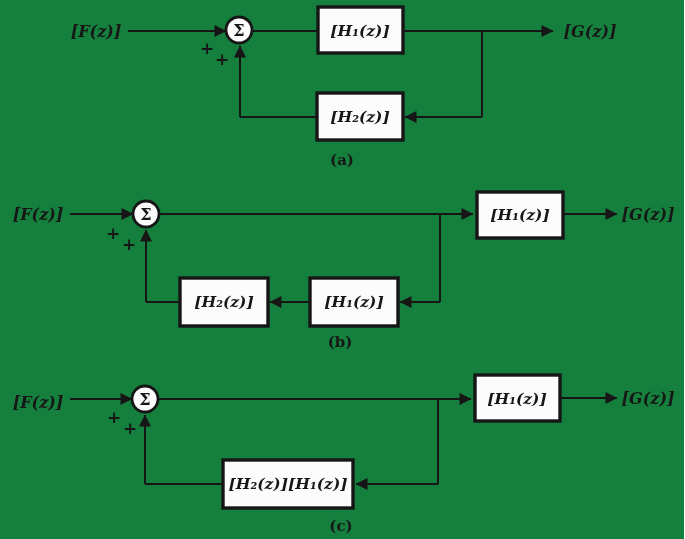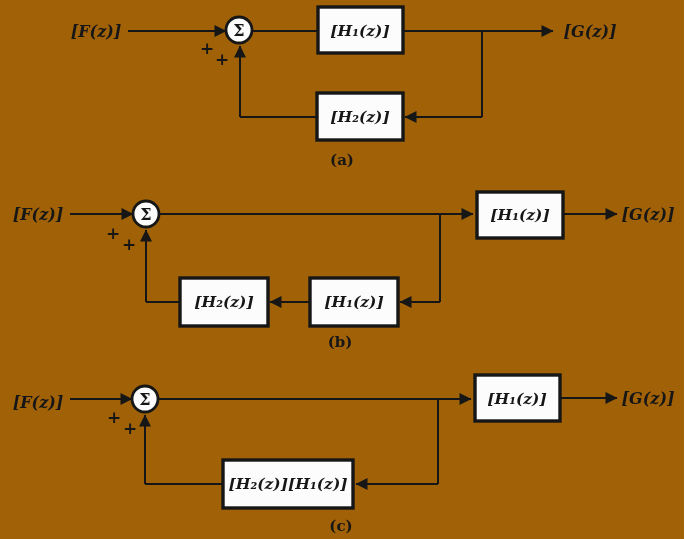--- a/index.html
+++ b/index.html
@@ -4,21 +4,21 @@
 <style>
   html, body {
     margin: 0;
     padding: 0;
     background: #ffffff;
   }
   .canvas {
     position: relative;
     width: 684px;
     height: 539px;
-    background: #a16207;
+    background: #15803d;
     font-family: "DejaVu Serif", "DejaVu Sans", serif;
     overflow: hidden;
   }
   svg { display: block; }
   .wire {
     stroke: #161616;
     stroke-width: 2;
     fill: none;
   }
   .block {

